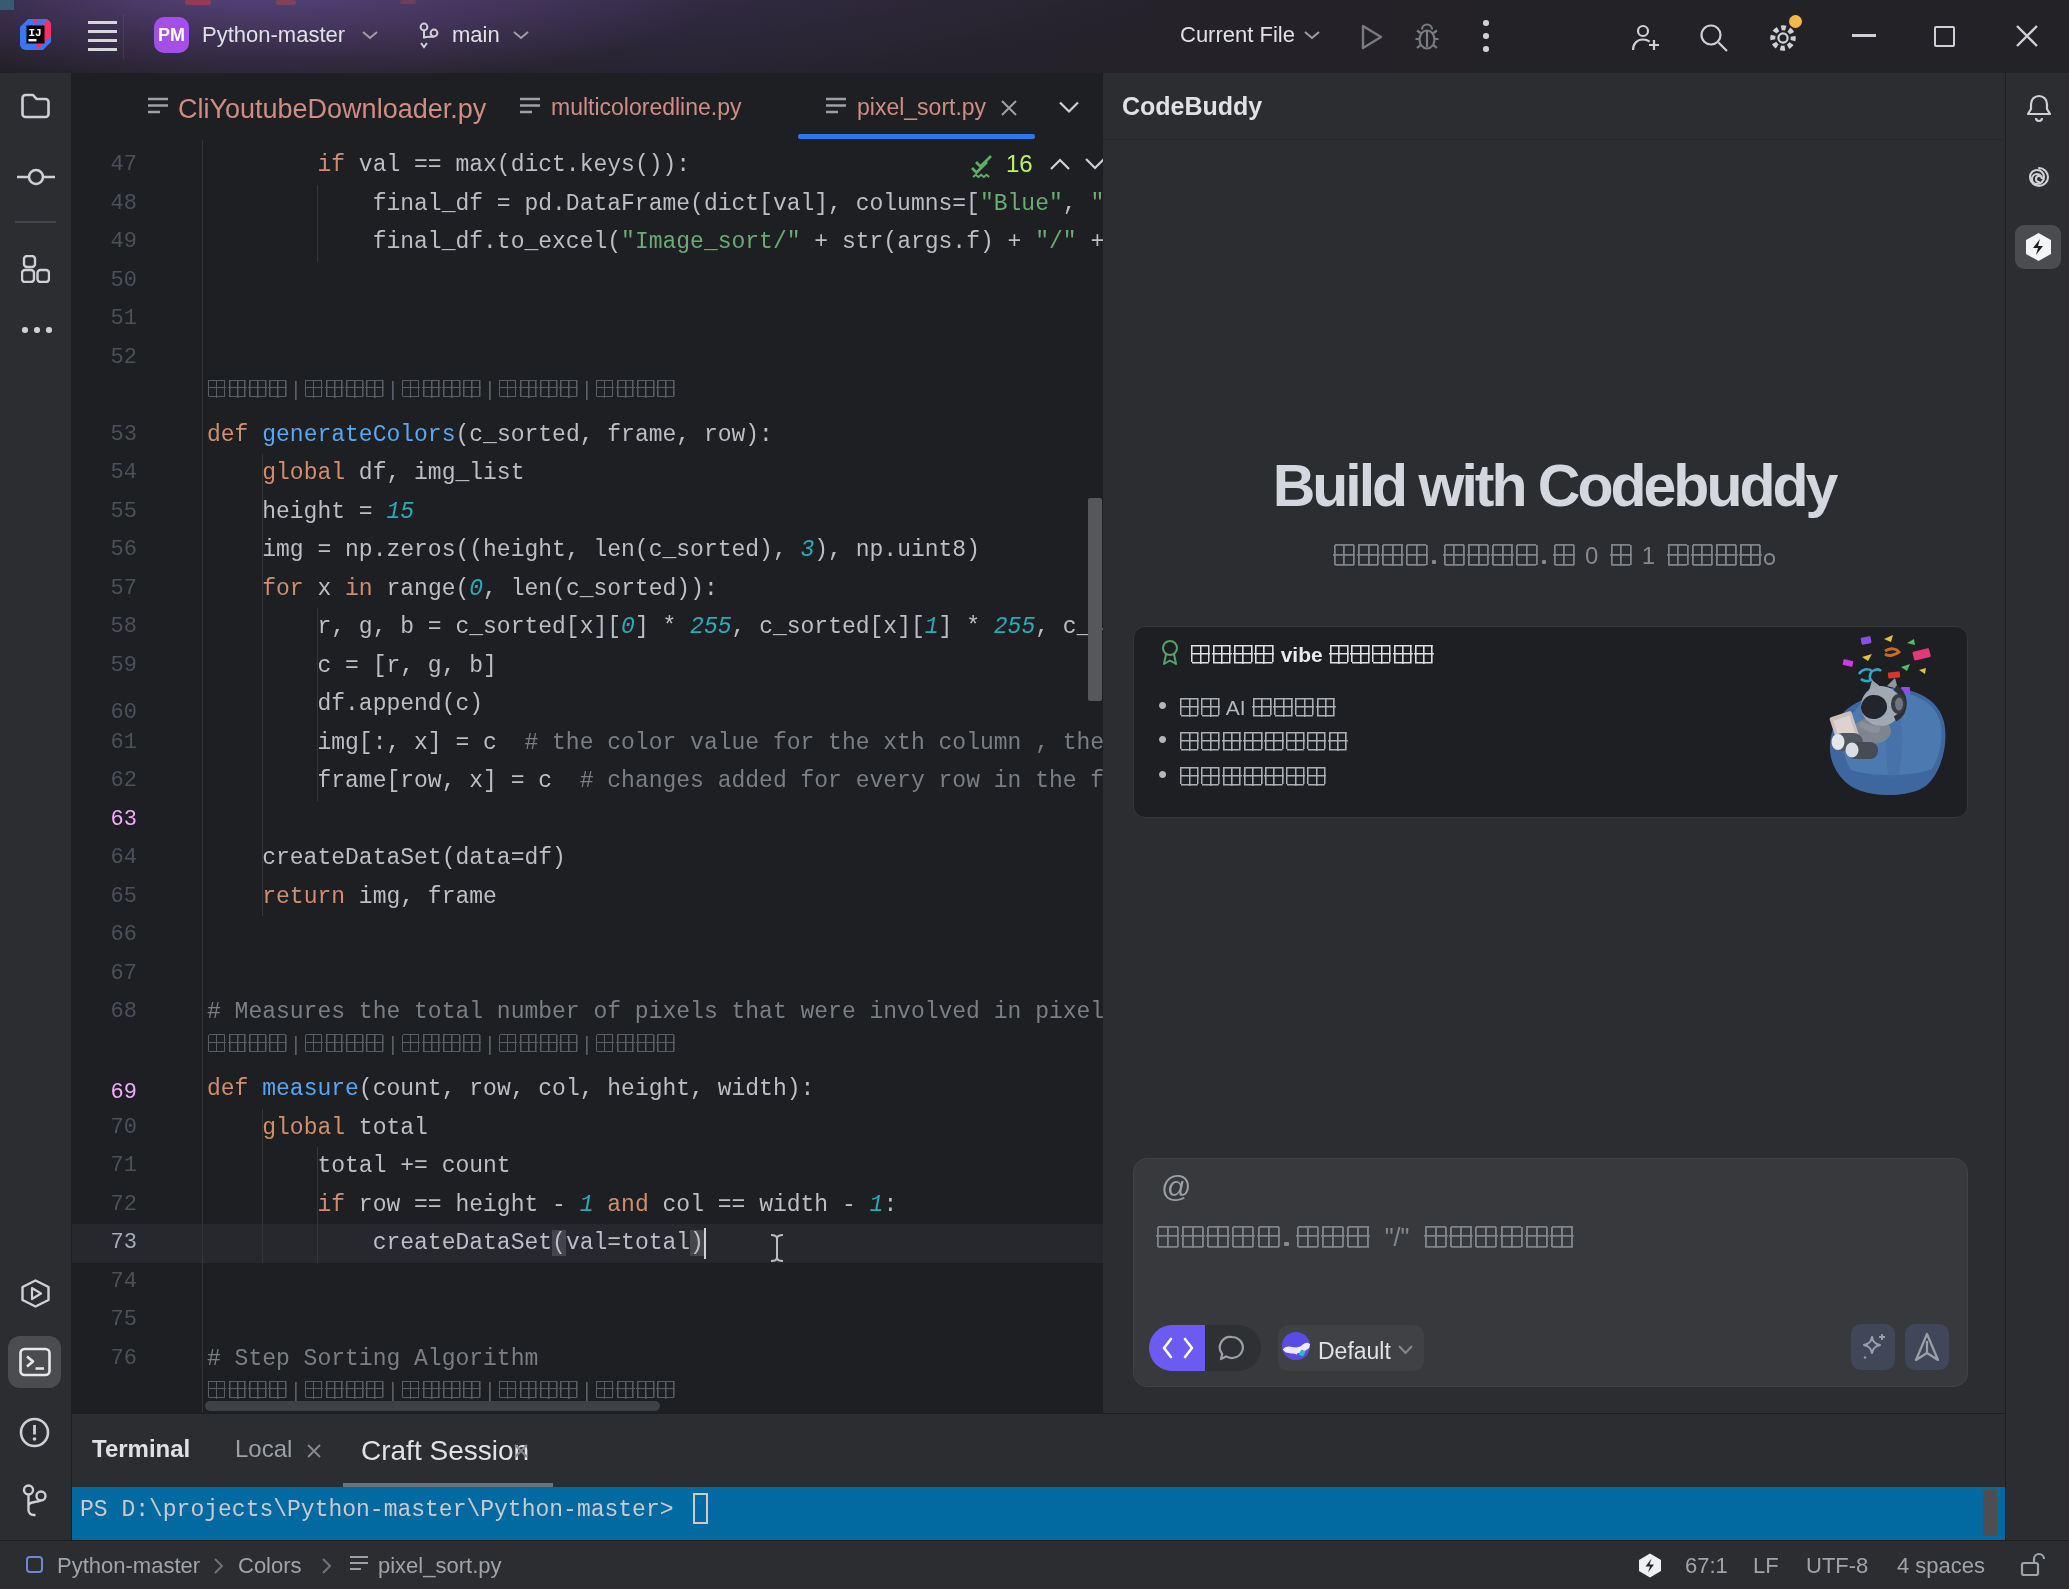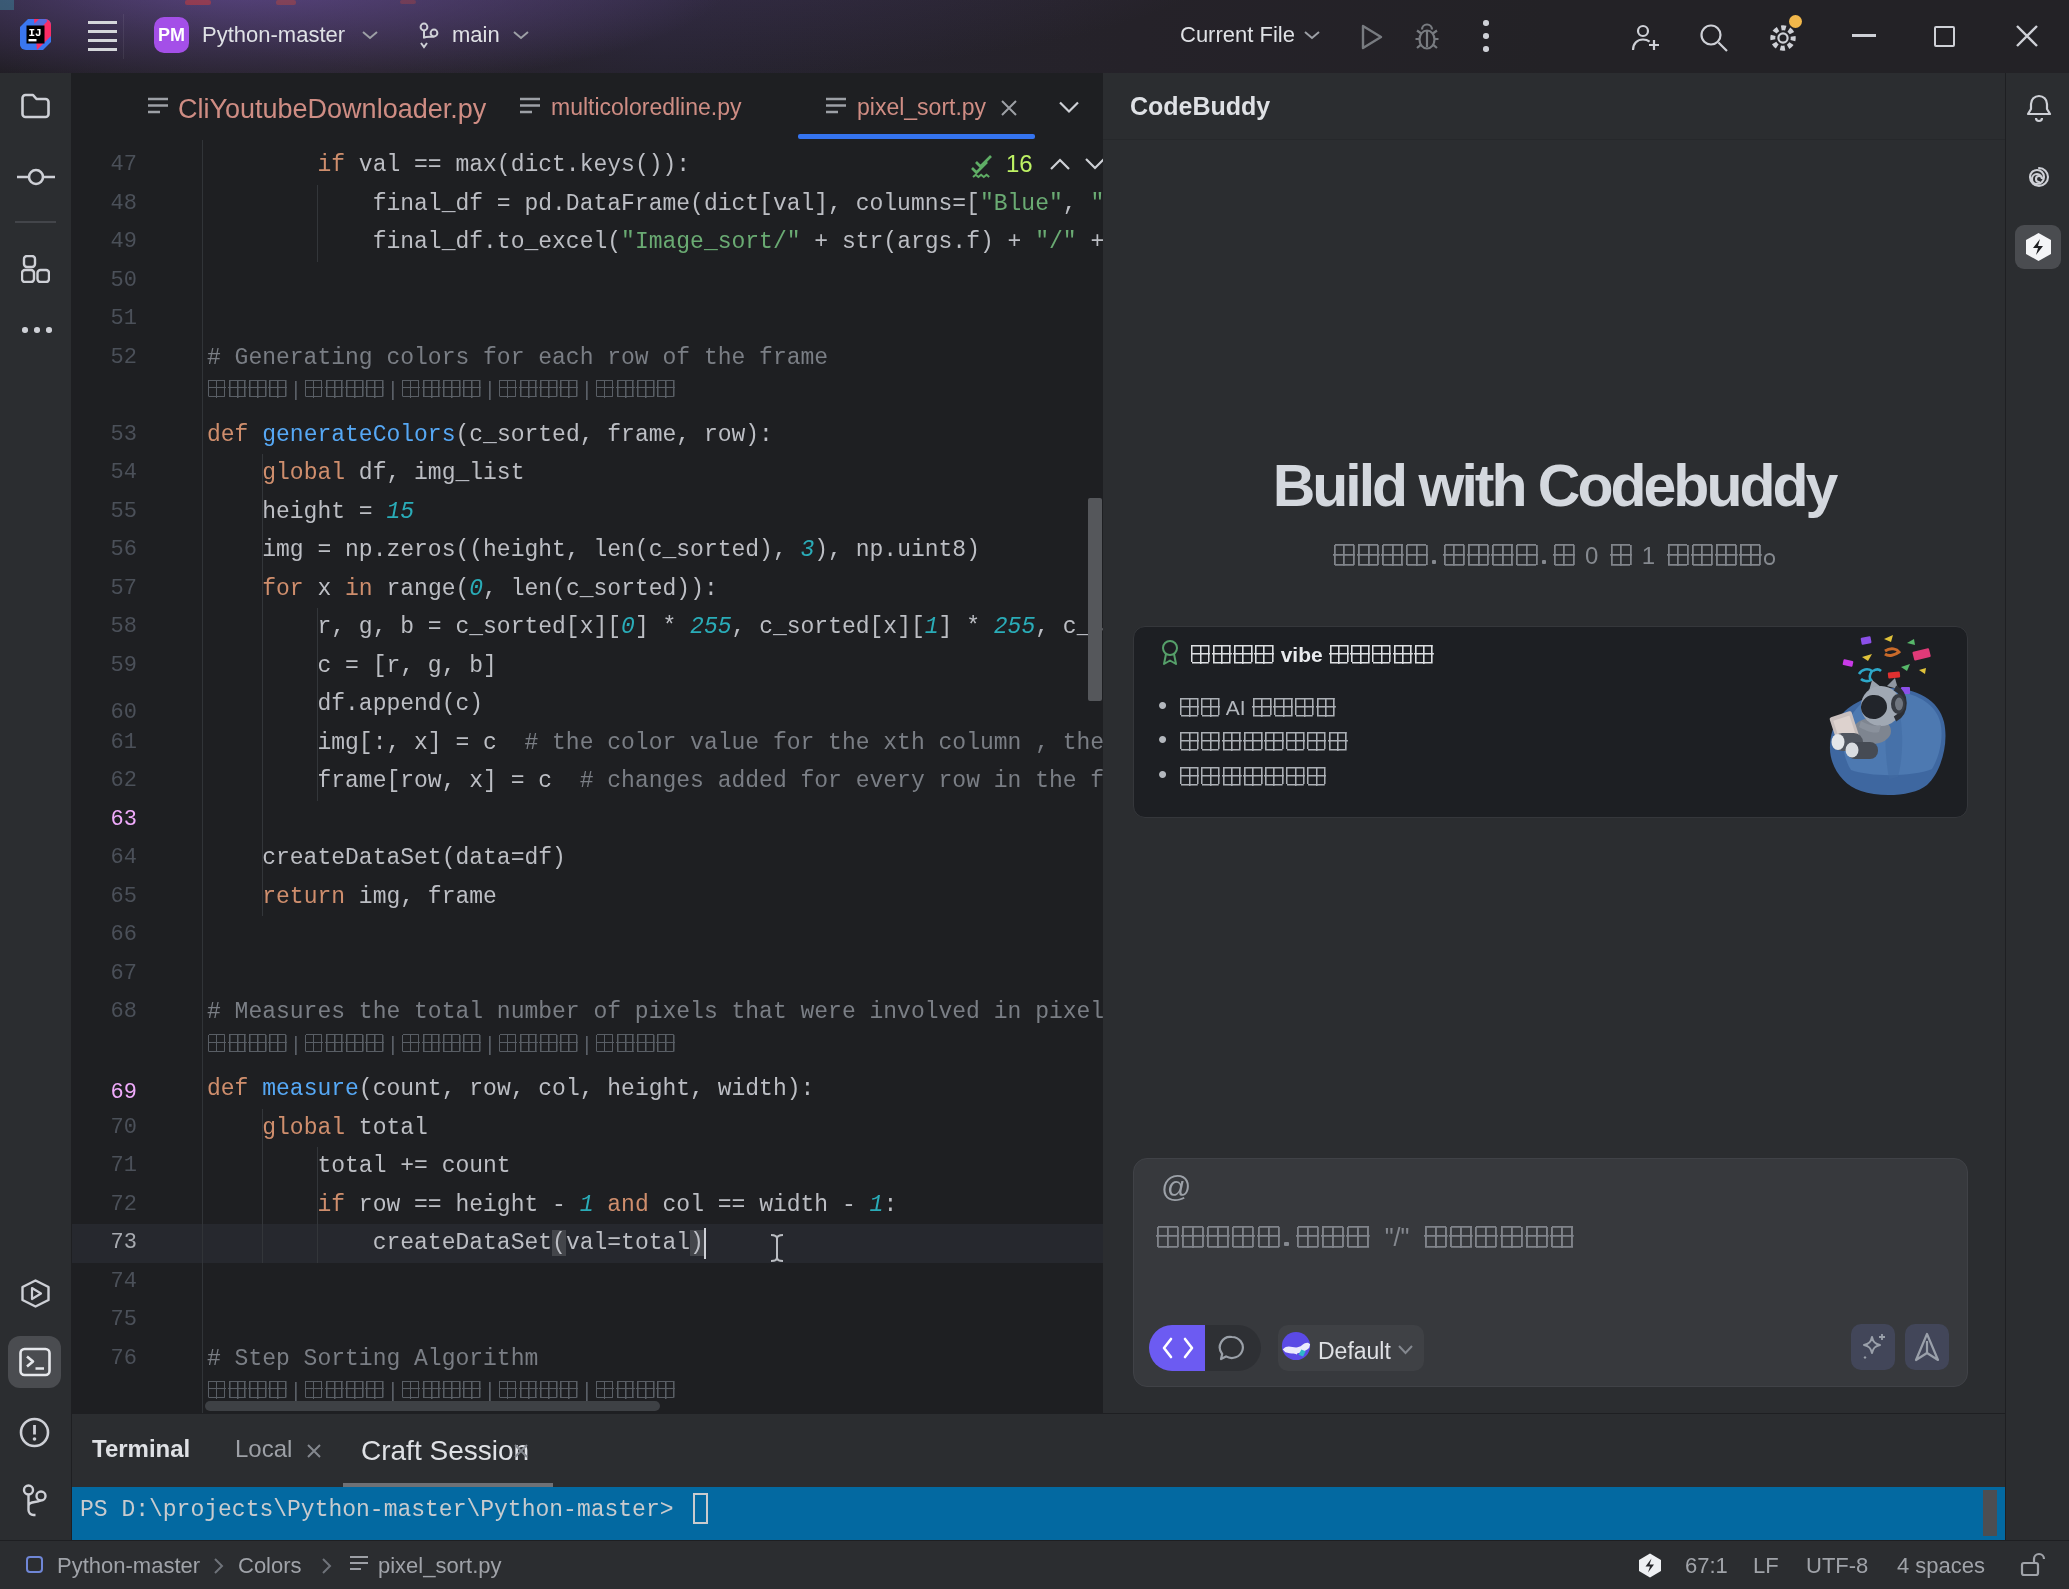--- a/index.html
+++ b/index.html
@@ -185,21 +185,20 @@
 <div class="abs" style="left:130px;top:0;width:1px;height:1273px;background:#313438"></div>
 <div class="ln" style="top:6.0px;color:#4b5059">47</div>
 <div class="cl" style="top:6.0px">        <span class="k">if</span> val == max(dict.keys()):</div>
 <div class="ln" style="top:44.5px;color:#4b5059">48</div>
 <div class="cl" style="top:44.5px">            final_df = pd.DataFrame(dict[val], columns=[<span class="st">"Blue"</span>, <span class="st">"Green"</span>]</div>
 <div class="ln" style="top:83.0px;color:#4b5059">49</div>
 <div class="cl" style="top:83.0px">            final_df.to_excel(<span class="st">"Image_sort/"</span> + str(args.f) + <span class="st">"/"</span> + st</div>
 <div class="ln" style="top:121.5px;color:#4b5059">50</div>
 <div class="ln" style="top:160.0px;color:#4b5059">51</div>
 <div class="ln" style="top:198.5px;color:#4b5059">52</div>
-<div class="cl" style="top:198.5px"><span class="cm"># Generating colors for each row of the frame</span></div>
 <div class="inlay" style="top:230.0px"><span class="z"></span><span class="z"></span><span class="z"></span><span class="z"></span> | <span class="z"></span><span class="z"></span><span class="z"></span><span class="z"></span> | <span class="z"></span><span class="z"></span><span class="z"></span><span class="z"></span> | <span class="z"></span><span class="z"></span><span class="z"></span><span class="z"></span> | <span class="z"></span><span class="z"></span><span class="z"></span><span class="z"></span></div>
 <div class="ln" style="top:275.5px;color:#4b5059">53</div>
 <div class="cl" style="top:275.5px"><span class="k">def</span> <span class="fn">generateColors</span>(c_sorted, frame, row):</div>
 <div class="ln" style="top:314.0px;color:#4b5059">54</div>
 <div class="cl" style="top:314.0px">    <span class="k">global</span> df, img_list</div>
 <div class="ln" style="top:352.5px;color:#4b5059">55</div>
 <div class="cl" style="top:352.5px">    height = <span class="nm">15</span></div>
 <div class="ln" style="top:391.0px;color:#4b5059">56</div>
 <div class="cl" style="top:391.0px">    img = np.zeros((height, len(c_sorted), <span class="nm">3</span>), np.uint8)</div>
 <div class="ln" style="top:429.5px;color:#4b5059">57</div>
@@ -258,21 +257,21 @@
       <path d="M2 12l9-9 9 9" stroke="#ced0d6" stroke-width="2.2" fill="none"></path>
     </svg>
 <svg class="abs" style="left:1012px;top:17px" width="22" height="14" viewBox="0 0 22 14">
       <path d="M2 2l9 9 9-9" stroke="#ced0d6" stroke-width="2.2" fill="none"></path>
     </svg>
 <div class="abs" style="left:1016px;top:358px;width:14px;height:203px;background:#55575b;border-radius:2px"></div>
 <div class="abs" style="left:133px;top:1261px;width:455px;height:10px;background:rgba(90,93,98,.55);border-radius:5px"></div>
 </div>
 
 <div class="abs" style="left:1103px;top:73px;width:902px;height:67px;background:#2b2d30;border-bottom:1px solid #26282b">
-<div class="abs" style="left:27px;top:19px;font-size:25px;font-weight:bold;color:#dfe1e5">CodeBuddy</div>
+<div class="abs" style="left:19px;top:19px;font-size:25px;font-weight:bold;color:#dfe1e5">CodeBuddy</div>
 </div>
 <div class="abs" style="left:1103px;top:140px;width:902px;height:1273px;background:#2b2d30;overflow:hidden">
 <div class="abs" style="left:0;top:312px;width:902px;text-align:center;font-size:59px;font-weight:bold;color:#d4d8de;letter-spacing:-3px">Build with Codebuddy</div>
 <div class="abs" style="left:0;top:402px;width:902px;text-align:center;font-size:24px;color:#85898f"><span class="z"></span><span class="z"></span><span class="z"></span><span class="z"></span><span class="zc"></span><span class="z"></span><span class="z"></span><span class="z"></span><span class="z"></span><span class="zc"></span><span style="letter-spacing:2px"><span class="z"></span> 0 <span class="z"></span> 1 </span><span class="z"></span><span class="z"></span><span class="z"></span><span class="z"></span><span class="zo"></span></div>
 <div class="abs" style="left:30px;top:486px;width:835px;height:192px;background:#1d1f23;border-radius:12px;border:1px solid #35373b">
 <svg class="abs" style="left:26px;top:12px" width="20" height="28" viewBox="0 0 20 28">
         <circle cx="10" cy="9" r="7" stroke="#56a06a" stroke-width="2" fill="none"></circle>
         <path d="M6 15l-2 10 6-3.5 6 3.5-2-10" stroke="#56a06a" stroke-width="2" fill="none" stroke-linejoin="round"></path>
       </svg>
 <div class="abs" style="left:56px;top:16px;font-size:21px;font-weight:bold;color:#e8eaed"><span class="z"></span><span class="z"></span><span class="z"></span><span class="z"></span> <b>vibe</b> <span class="z"></span><span class="z"></span><span class="z"></span><span class="z"></span><span class="z"></span></div>

